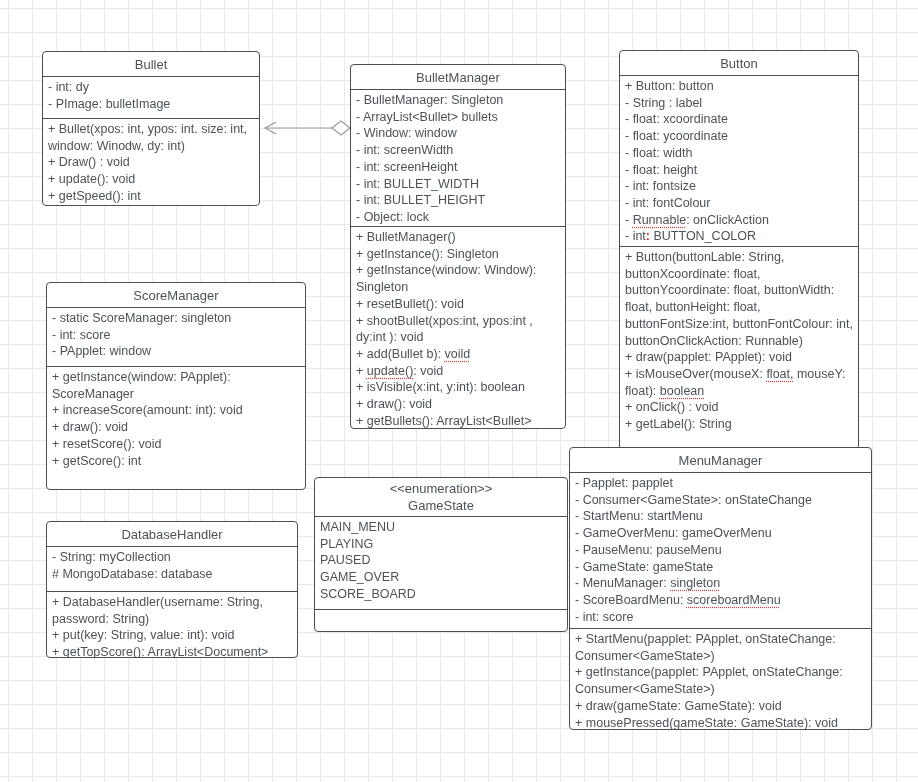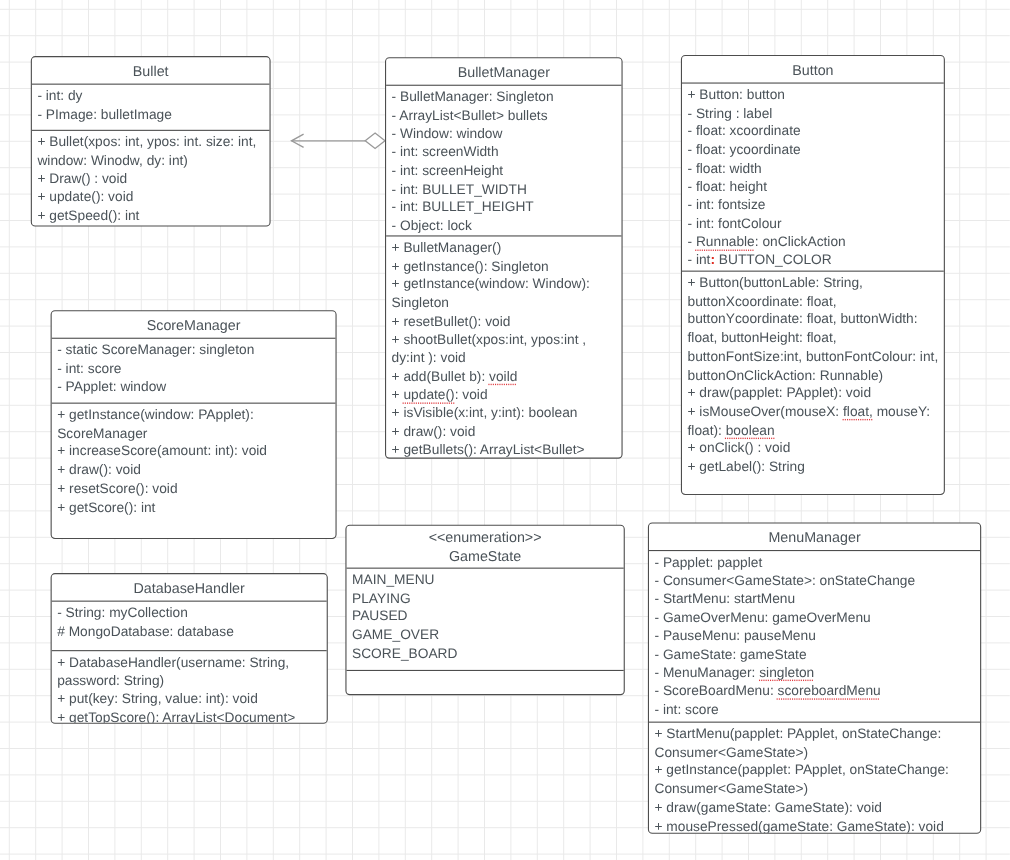--- a/index.html
+++ b/index.html
@@ -47,37 +47,37 @@
 <body>
 
 <div id="canvas">
 
   <svg id="connector" width="96" height="28" viewBox="0 0 96 28">
     <line x1="5" y1="14" x2="72" y2="14"></line>
     <polyline points="16,8 5,14 16,20"></polyline>
     <polygon points="72,14 81,7 90,14 81,21"></polygon>
   </svg>
 
-<div class="uml" style="left: 28px; top: 51px; width: 218px; height: 155px;">
+<div class="uml" style="left: 42px; top: 51px; width: 218px; height: 155px;">
       <div class="title" style="height: 24px;">
 
         <div class="tname">Bullet</div>
       </div>
       <div class="sec attrs" style="height: 42px;">
         <div class="line">- int: dy</div>
         <div class="line">- PImage: bulletImage</div>
       </div>
       <div class="sec methods">
         <div class="line">+ Bullet(xpos: int, ypos: int. size: int, window: Winodw, dy: int)</div>
         <div class="line">+ Draw() : void</div>
         <div class="line">+ update(): void</div>
         <div class="line">+ getSpeed(): int</div>
       </div>
     </div>
-    <div class="uml" style="left: 350px; top: 52px; width: 216px; height: 365px;">
+    <div class="uml" style="left: 350px; top: 64px; width: 216px; height: 365px;">
       <div class="title" style="height: 24px;">
 
         <div class="tname">BulletManager</div>
       </div>
       <div class="sec attrs" style="height: 137px;">
         <div class="line">- BulletManager: Singleton</div>
         <div class="line">- ArrayList&lt;Bullet&gt; bullets</div>
         <div class="line">- Window: window</div>
         <div class="line">- int: screenWidth</div>
         <div class="line">- int: screenHeight</div>
@@ -163,21 +163,21 @@
       </div>
       <div class="sec attrs" style="height: 93px;">
         <div class="line">MAIN_MENU</div>
         <div class="line">PLAYING</div>
         <div class="line">PAUSED</div>
         <div class="line">GAME_OVER</div>
         <div class="line">SCORE_BOARD</div>
       </div>
       <div class="sec methods"></div>
     </div>
-    <div class="uml" style="left: 569px; top: 475px; width: 303px; height: 283px; margin-left: 20px;">
+    <div class="uml" style="left: 569px; top: 447px; width: 303px; height: 283px;">
       <div class="title" style="height: 24px;">
 
         <div class="tname">MenuManager</div>
       </div>
       <div class="sec attrs" style="height: 156px;">
         <div class="line">- Papplet: papplet</div>
         <div class="line">- Consumer&lt;GameState&gt;: onStateChange</div>
         <div class="line">- StartMenu: startMenu</div>
         <div class="line">- GameOverMenu: gameOverMenu</div>
         <div class="line">- PauseMenu: pauseMenu</div>

